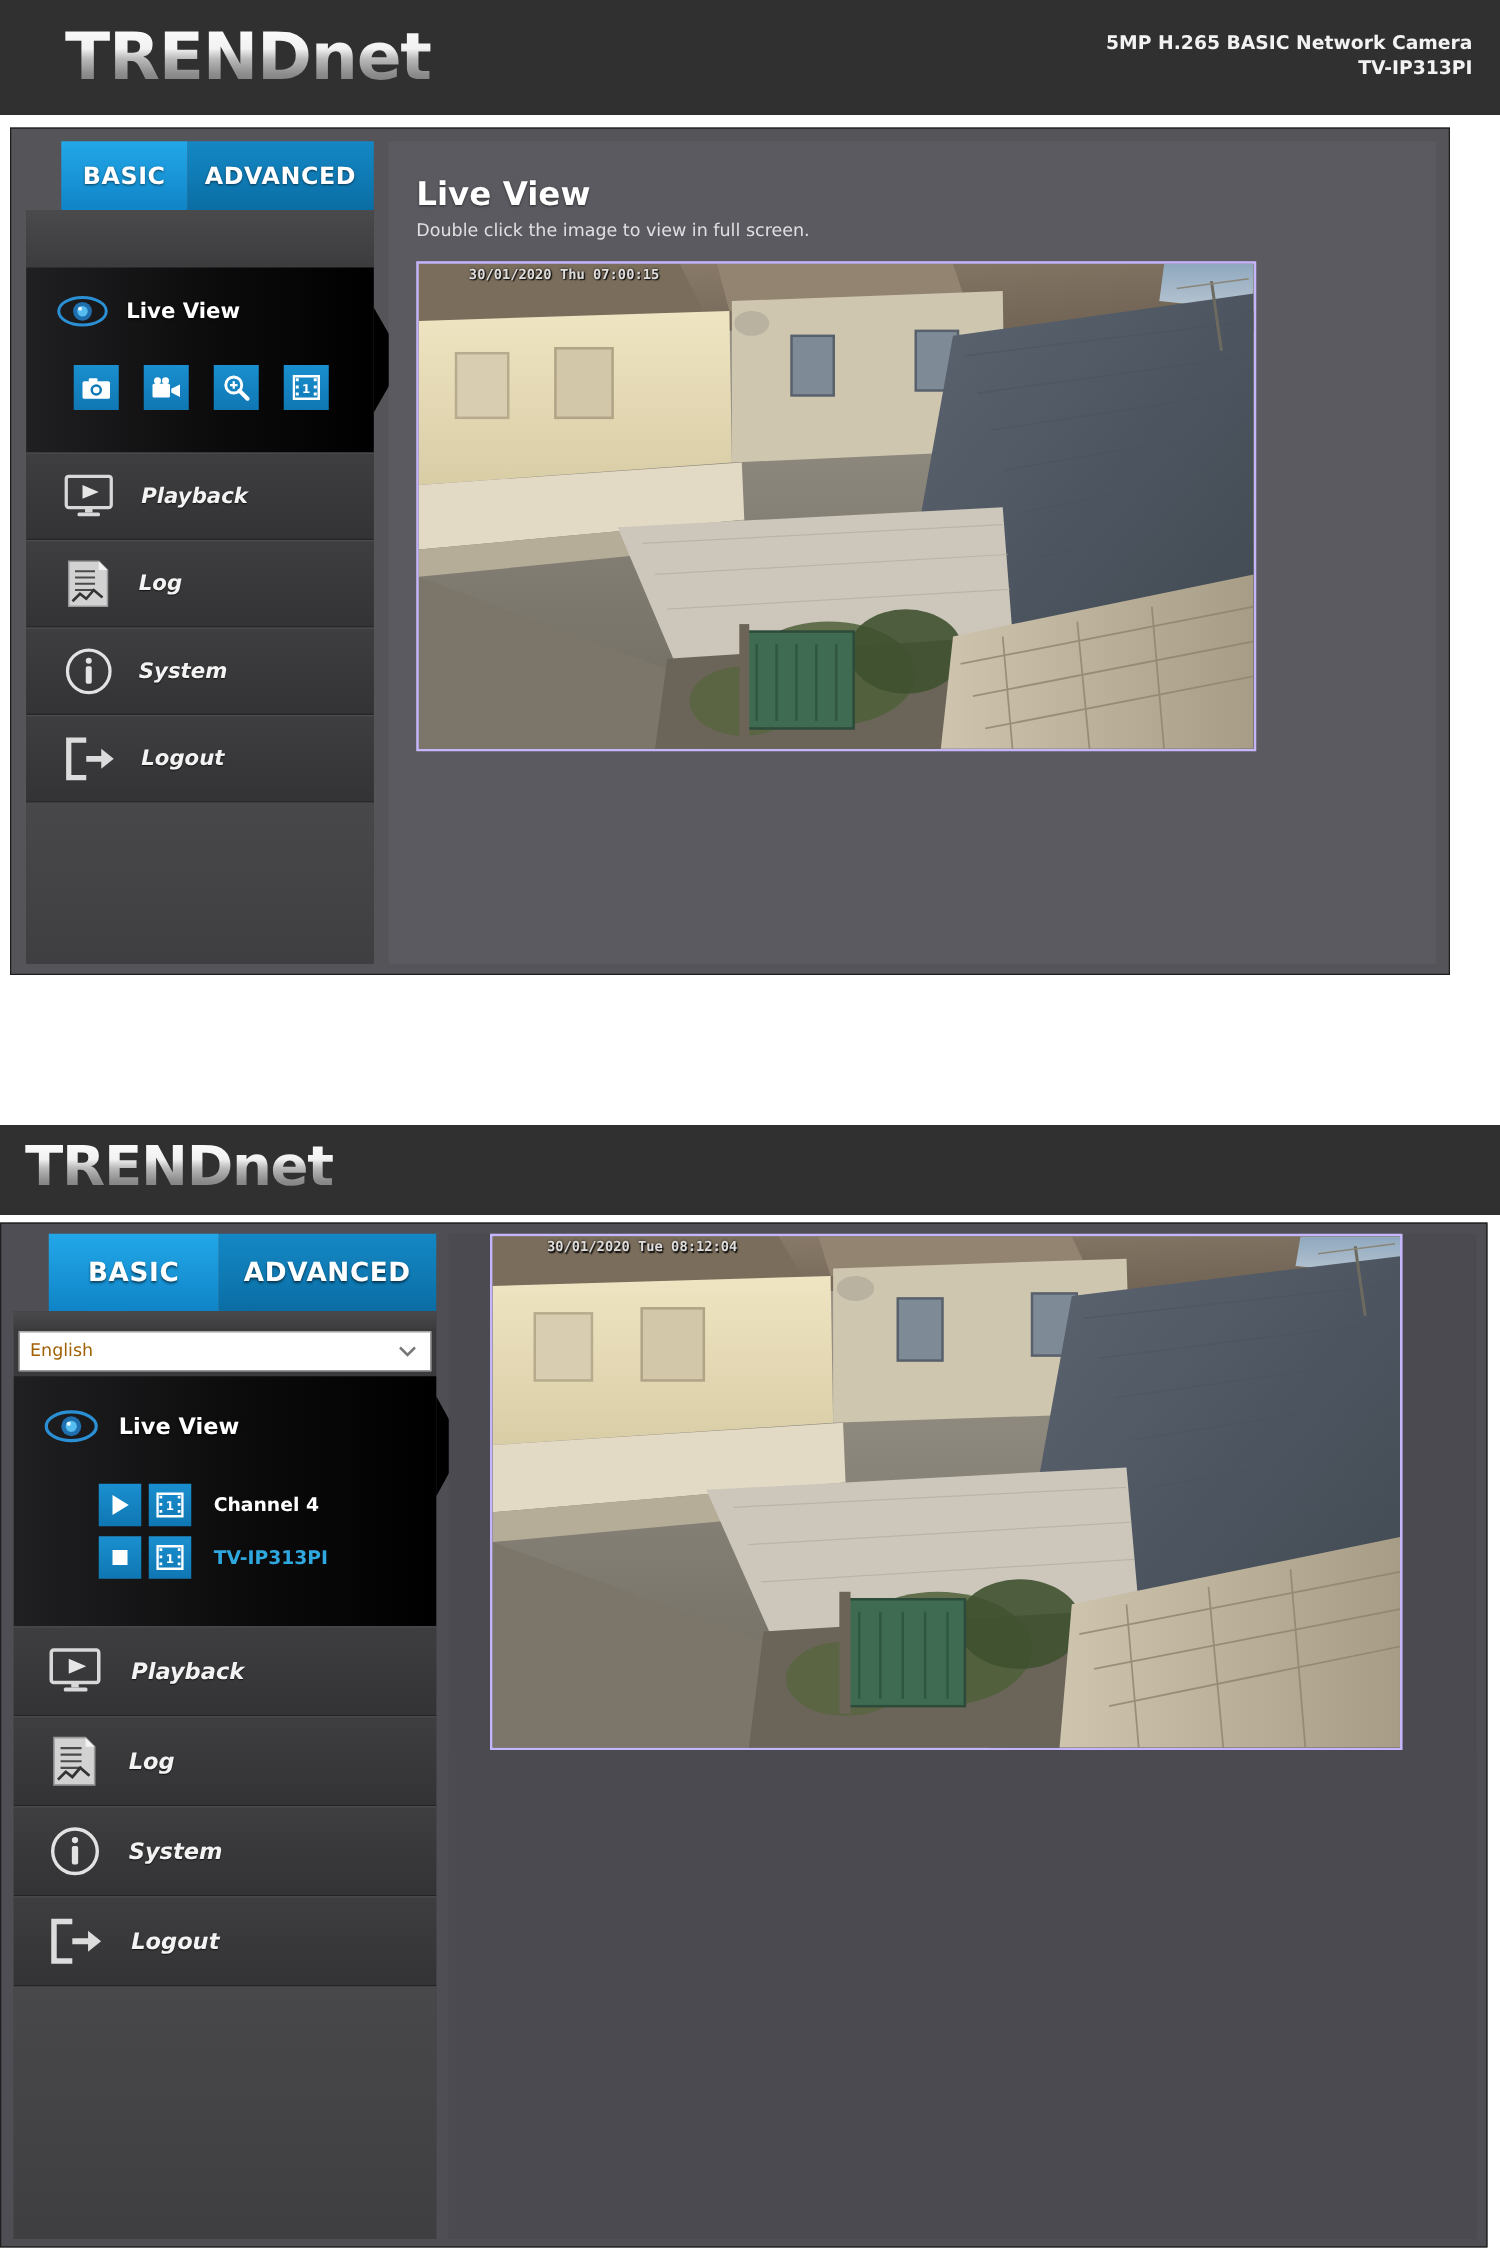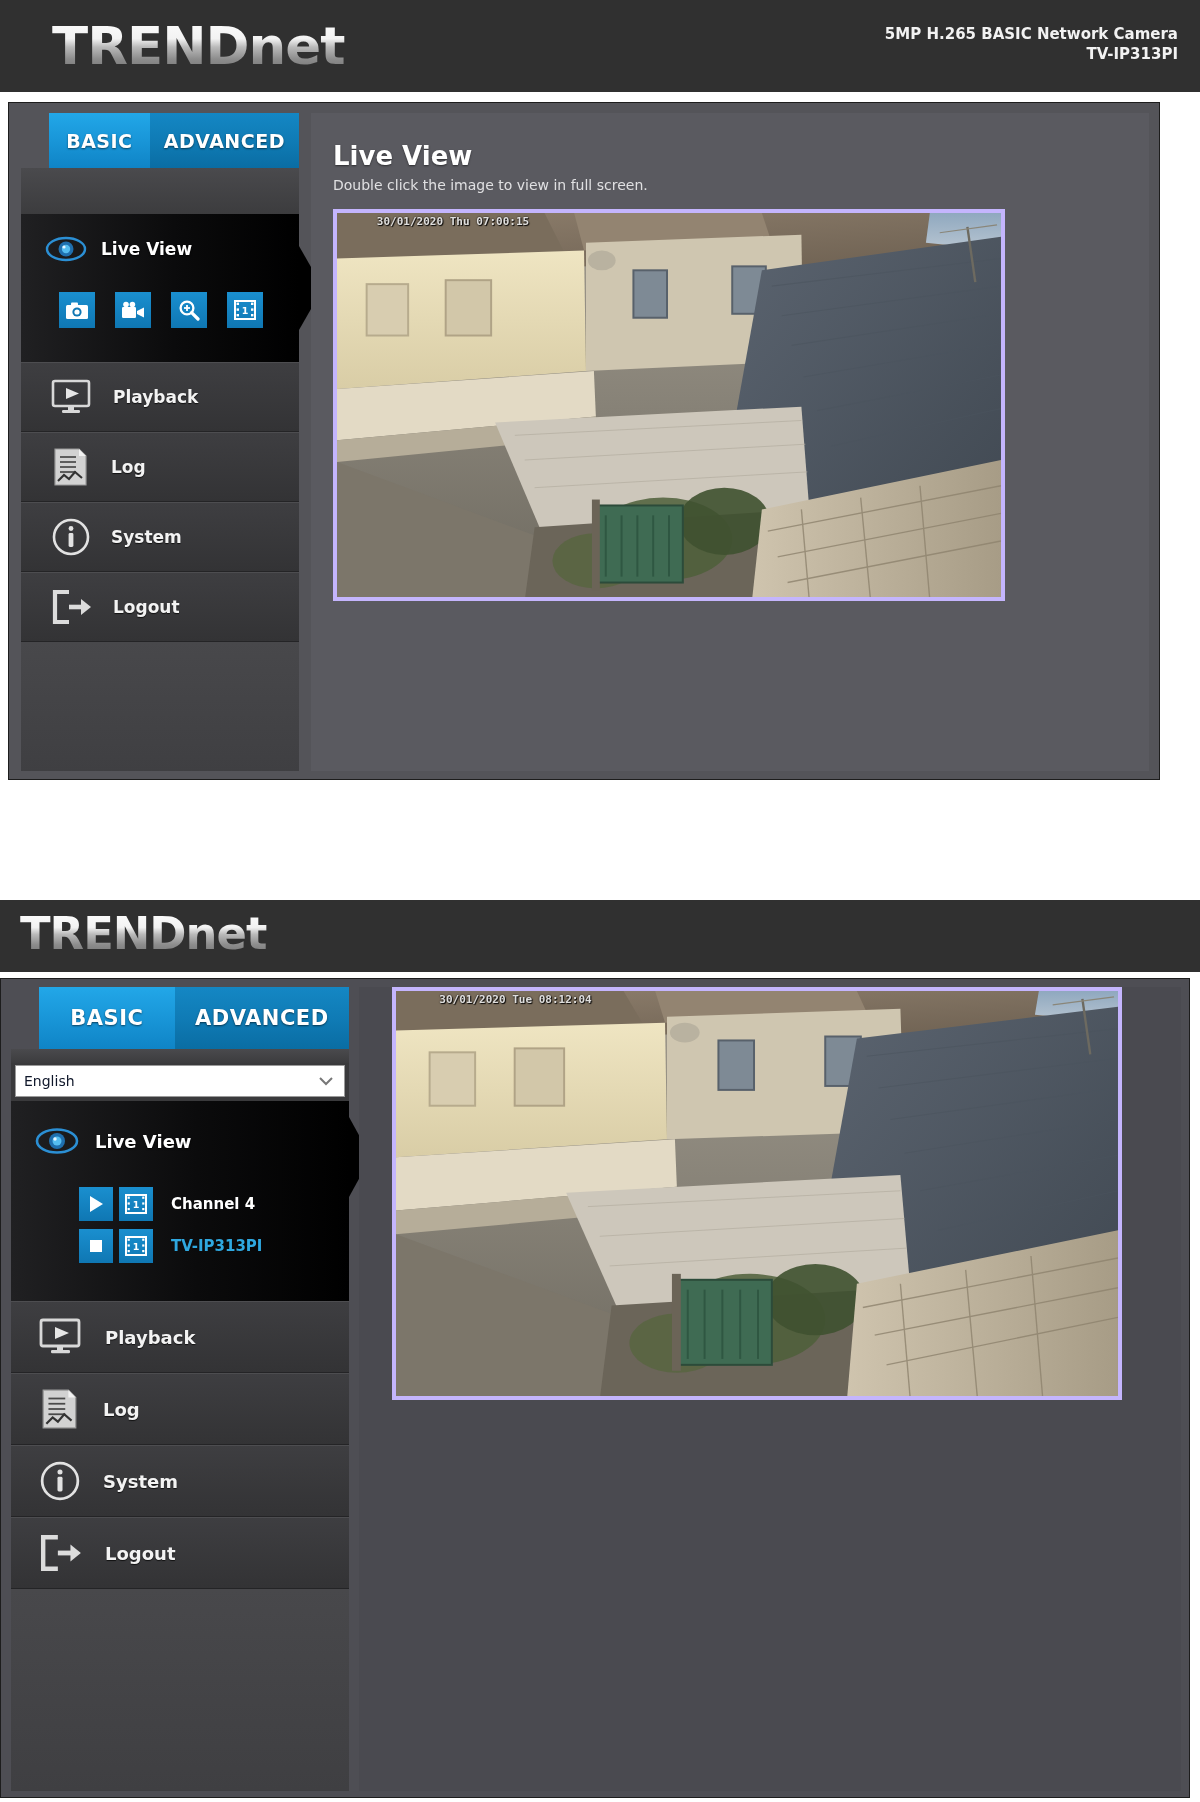--- a/index.html
+++ b/index.html
@@ -81,20 +81,21 @@
     display:flex; align-items:center;
     background: linear-gradient(180deg,#3e3e41 0%,#333335 100%);
     border-top:1px solid #4d4d50;
     border-bottom:1px solid #242426;
     cursor:pointer;
   }
   .menu-row .lbl {
     color:#f3f3f3; font-weight:bold;
     font-family:"DejaVu Sans", sans-serif;
     text-shadow:0 1px 1px rgba(0,0,0,.7);
+    font-style:italic;
   }
   .lv-row { position:absolute; display:flex; align-items:center; cursor:pointer; }
   .lv-row .lbl { color:#ffffff; font-weight:bold; font-family:"DejaVu Sans", sans-serif; text-shadow:0 1px 2px #000; }
 
   
   .ptr { position:absolute; width:0; height:0; }
 
   
   .iconbar { position:absolute; display:flex; }
   .ibtn {
@@ -103,41 +104,41 @@
     cursor:pointer;
   }
   .ibtn svg { display:block; }
 
   
   .content { position:absolute; background:#5a5a60; }
   .page-title { color:#ffffff; font-weight:bold; font-family:"DejaVu Sans", sans-serif; text-shadow:0 1px 2px rgba(0,0,0,.5); }
   .page-sub { color:#e0e0e2; font-family:"DejaVu Sans", sans-serif; }
 
   
-  .video-wrap { position:absolute; border:4px solid #c4b5fd; overflow:hidden; background:#6d6a5e; }
+  .video-wrap { position:absolute; border:2px solid #c4b5fd; overflow:hidden; background:#6d6a5e; }
   .video-canvas { position:absolute; inset:0; }
   .ts {
     position:absolute; left:6%; top:2px;
     color:#e8e8e8; font-family:"DejaVu Sans Mono", monospace;
     font-weight:bold;
     text-shadow: 0 0 2px #000, 1px 1px 1px #000;
     white-space:nowrap;
     opacity:.92;
   }
 
   
   .lang-select {
     position:absolute;
     background:#ffffff;
     border:1px solid #9a9a9a;
     display:flex; align-items:center;
     cursor:pointer;
   }
   .lang-select .val {
-    color:#0f172a; font-family:"DejaVu Sans", sans-serif;
+    color:#a16207; font-family:"DejaVu Sans", sans-serif;
     padding-left:8px; flex:1;
   }
   .lang-select .chev { padding-right:10px; color:#555; display:flex; align-items:center;}
 
   
   .chan-row { position:absolute; display:flex; align-items:center; cursor:pointer; }
   .chan-ctrl {
     background: linear-gradient(180deg,#1a8fcf 0%,#0f77b3 100%);
     display:flex; align-items:center; justify-content:center;
   }

